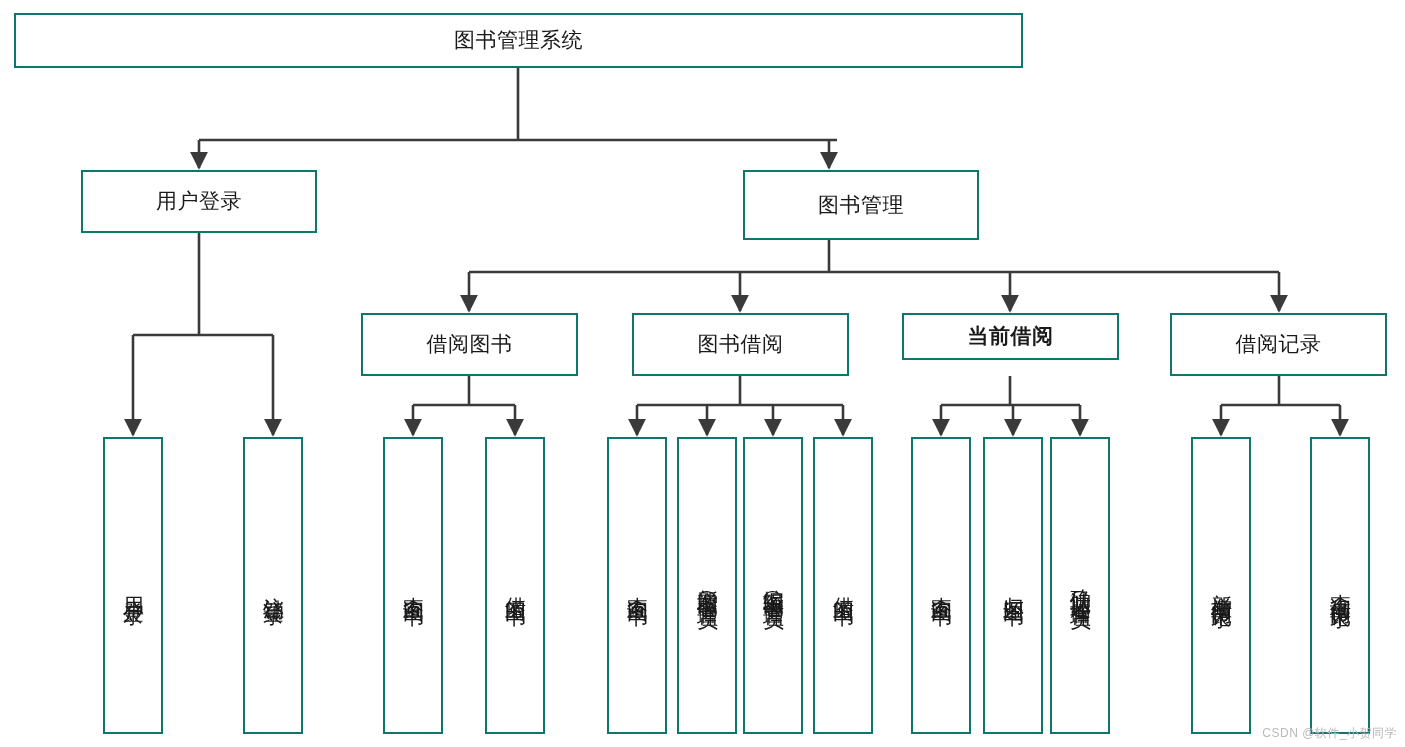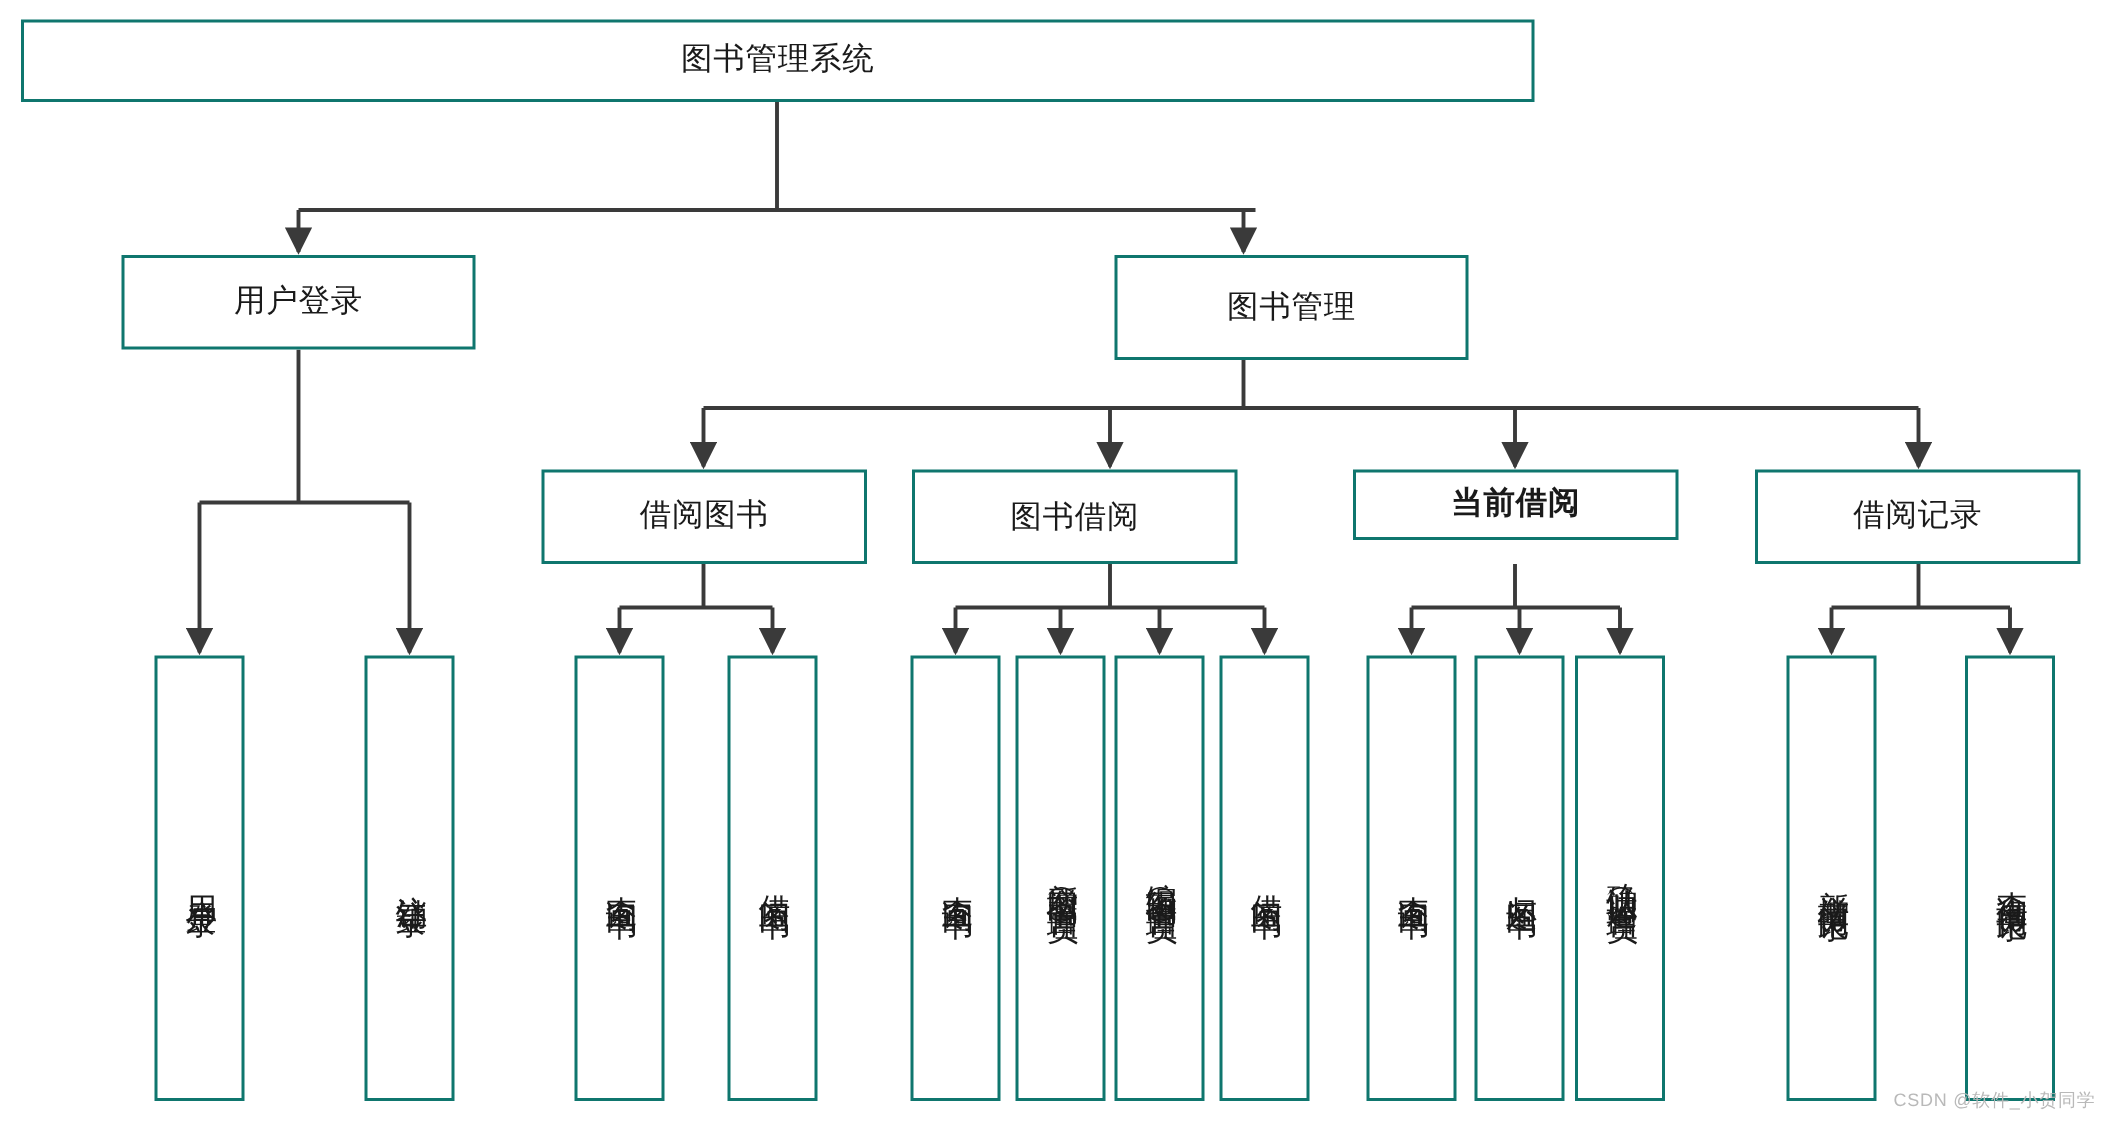--- a/index.html
+++ b/index.html
@@ -130,21 +130,21 @@
   <div class="node horiz" id="node-l2-0" style="left: 81px; top: 170px; width: 236px; height: 63px;">
     <span class="node-label">用户登录</span>
   </div>
   <div class="node horiz" id="node-l2-1" style="left: 711px; top: 170px; width: 236px; height: 70px; margin-left: 32px;">
     <span class="node-label">图书管理</span>
   </div>
 
   <div class="node horiz" id="node-l3-0" style="left: 361px; top: 313px; width: 217px; height: 63px;">
     <span class="node-label">借阅图书</span>
   </div>
-  <div class="node horiz" id="node-l3-1" style="left: 608px; top: 313px; width: 217px; height: 63px; font-family: Liberation Serif, serif;">
+  <div class="node horiz" id="node-l3-1" style="left: 632px; top: 313px; width: 217px; height: 63px;">
     <span class="node-label">图书借阅</span>
   </div>
   <div class="node horiz" id="node-l3-2" style="left: 902px; top: 313px; width: 217px; height: 47px; font-weight: bold;">
     <span class="node-label">当前借阅</span>
   </div>
   <div class="node horiz" id="node-l3-3" style="left: 1170px; top: 313px; width: 217px; height: 63px;">
     <span class="node-label">借阅记录</span>
   </div>
 
   <div class="node vert" id="node-leaf-0" style="left: 103px; top: 437px; width: 60px; height: 297px; padding-top: 140.5px;">

